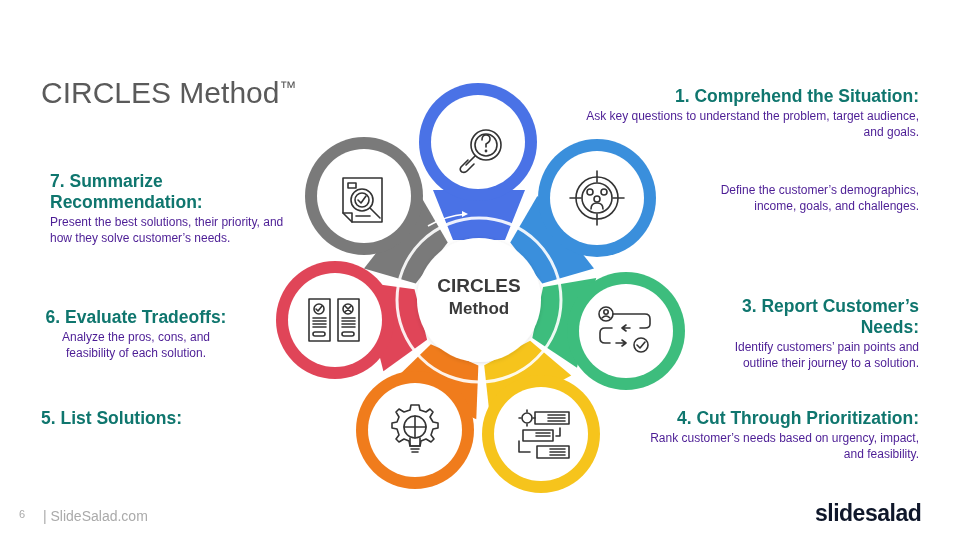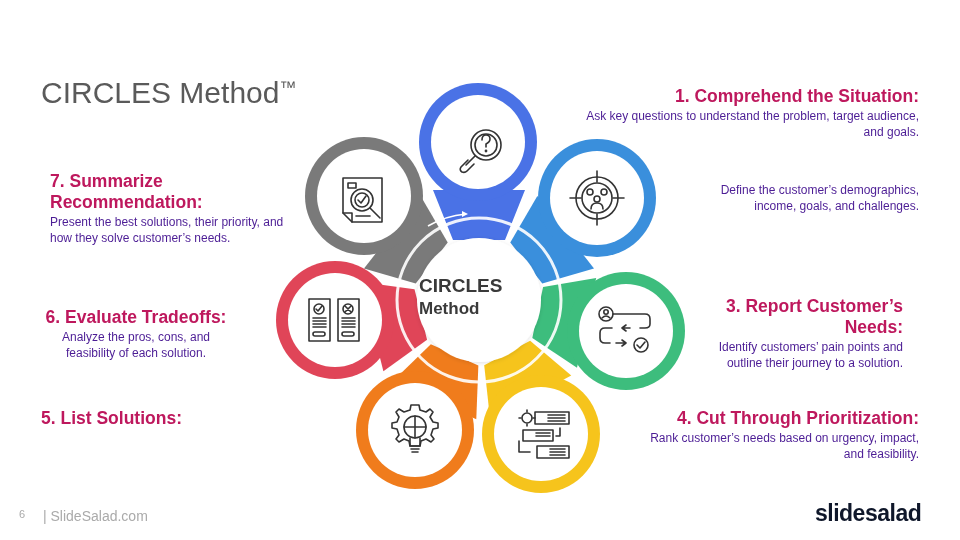--- a/index.html
+++ b/index.html
@@ -1,29 +1,29 @@
 <!DOCTYPE html>
 <html><head>
 <meta charset="utf-8">
 <style>
   * { margin:0; padding:0; box-sizing:border-box; }
   html, body { width:960px; height:540px; background:#ffffff; overflow:hidden; }
   body { position:relative; font-family:"Liberation Sans", sans-serif; color:#222; }
   .title { position:absolute; left:41px; top:32px; font-size:30px; color:#5a5a5a; font-weight:400; letter-spacing:0px;margin-top:44px; }
   .title sup { font-size:17px; vertical-align:top; position:relative; top:2px; }
   .step { position:absolute; }
-  .step h3 { font-size:17.5px; font-weight:700; color:#be185d; line-height:21px; }
+  .step h3 { font-size:17.5px; font-weight:700; color:#0f766e; line-height:21px; }
   .step p { font-size:12px; color:#4c1d95; line-height:16px; margin-top:1px; }
   .right { text-align:right; }
   .left { text-align:left; }
   #diagram { position:absolute; left:0; top:0; width:960px; height:540px; }
   .footer-num { position:absolute; left:19px; top:508px; font-size:11px; color:#aaa; }
   .footer-site { position:absolute; left:43px; top:508px; font-size:14px; color:#aaa; }
   .brand { position:absolute; left:815px; top:500px; font-size:23px; color:#0f172a; font-weight:700; letter-spacing:-0.5px; }
-  .center-text { position:absolute; left:419px; top:274px; width:120px; color:#3a3a3a; font-weight:700; }
+  .center-text { position:absolute; left:419px; top:274px; width:120px; text-align:center; color:#3a3a3a; font-weight:700; }
   .center-text .l1 { font-size:19px; line-height:24px; display:block; }
   .center-text .l2 { font-size:17px; line-height:22px; display:block; }
 </style>
 </head>
 <body>
 
 <div class="title"><span>CIRCLES Method</span><sup>™</sup></div>
 
 <svg id="diagram" viewBox="0 0 960 540" xmlns="http://www.w3.org/2000/svg">
   <defs>
@@ -179,21 +179,21 @@
   <span class="l2">Method</span>
 </div>
 
 <div class="step right" style="right:41px; top:86px; width:340px;">
   <h3>1. Comprehend the Situation:</h3>
   <p>Ask key questions to understand the problem, target audience, and goals.</p>
 </div>
 <div class="step right" style="right:41px; top:181px; width:240px;">
   <p>Define the customer’s demographics, income, goals, and challenges.</p>
 </div>
-<div class="step right" style="right:57px; top:296px; width:220px;">
+<div class="step right" style="right:41px; top:296px; width:220px;">
   <h3>3. Report Customer’s Needs:</h3>
   <p>Identify customers’ pain points and outline their journey to a solution.</p>
 </div>
 <div class="step right" style="right:41px; top:408px; width:270px;">
   <h3>4. Cut Through Prioritization:</h3>
   <p>Rank customer’s needs based on urgency, impact, and feasibility.</p>
 </div>
 
 <div class="step left" style="left:50px; top:171px; width:245px;">
   <h3>7. Summarize Recommendation:</h3>

